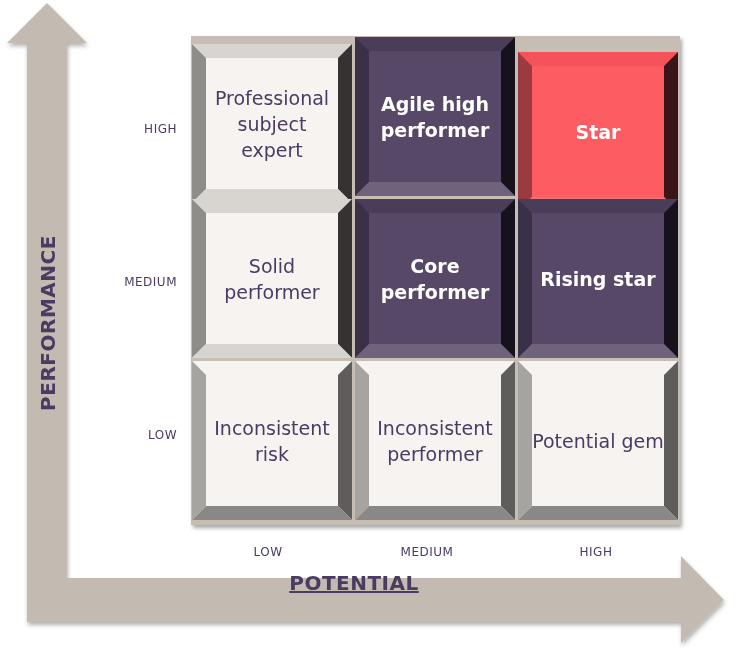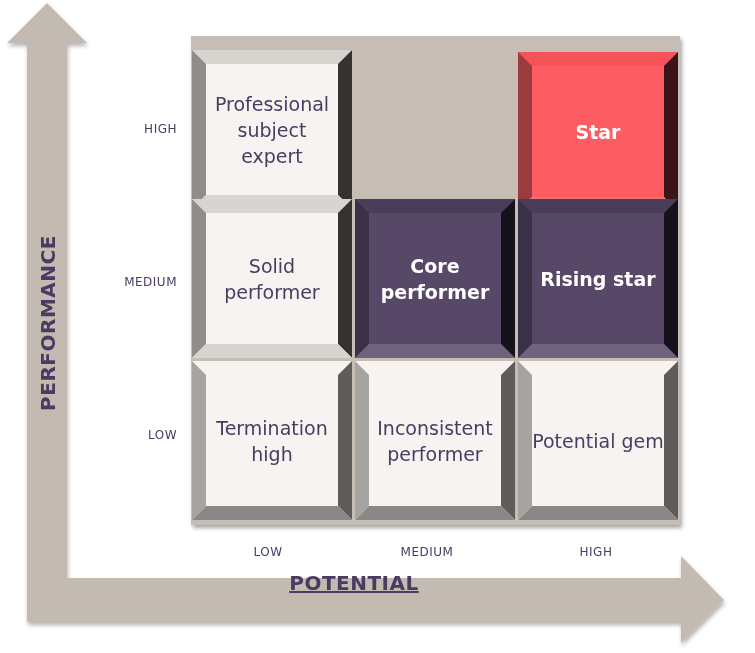--- a/index.html
+++ b/index.html
@@ -35,29 +35,39 @@
 
 <div class="tick y" style="top:129px">HIGH</div>
 <div class="tick y" style="top:282px">MEDIUM</div>
 <div class="tick y" style="top:435px">LOW</div>
 
 <div class="tick x" style="left:268px">LOW</div>
 <div class="tick x" style="left:427px">MEDIUM</div>
 <div class="tick x" style="left:596px">HIGH</div>
 
 <div class="grid" id="grid">
-    <div class="cell light" style="left: 1px; top: 14px;">
+    <div class="cell light" style="left: 1px; top: 8px;">
       <svg class="bevel" viewBox="0 0 160 159" preserveAspectRatio="none">
         <rect x="0" y="0" width="160" height="159" fill="#f6f3f0"></rect>
         <polygon points="0,0 160,0 146,14 14,14" fill="#d8d5d1"></polygon>
         <polygon points="0,0 14,14 14,145 0,159" fill="#8f8d8a"></polygon>
         <polygon points="160,0 160,159 146,145 146,14" fill="#353331"></polygon>
         <polygon points="0,159 14,145 146,145 160,159" fill="#d8d5d1"></polygon>
       </svg>
       <div class="cell-label">Professional subject expert</div>
+    </div>
+    <div class="cell dark" style="left: 164px; top: 1px;">
+      <svg class="bevel" viewBox="0 0 160 159" preserveAspectRatio="none">
+        <rect x="0" y="0" width="160" height="159" fill="#564866"></rect>
+        <polygon points="0,0 160,0 146,14 14,14" fill="#4a3d59"></polygon>
+        <polygon points="0,0 14,14 14,145 0,159" fill="#3a3047"></polygon>
+        <polygon points="160,0 160,159 146,145 146,14" fill="#16121c"></polygon>
+        <polygon points="0,159 14,145 146,145 160,159" fill="#6e627c"></polygon>
+      </svg>
+      <div class="cell-label">Agile high performer</div>
     </div>
     <div class="cell dark" style="left: 327px; top: 16px;">
       <svg class="bevel" viewBox="0 0 160 159" preserveAspectRatio="none">
         <rect x="0" y="0" width="160" height="159" fill="#fd5c63"></rect>
         <polygon points="0,0 160,0 146,14 14,14" fill="#f5525a"></polygon>
         <polygon points="0,0 14,14 14,145 0,159" fill="#9b3b3f"></polygon>
         <polygon points="160,0 160,159 146,145 146,14" fill="#3a1518"></polygon>
         <polygon points="0,159 14,145 146,145 160,159" fill="#e87276"></polygon>
       </svg>
       <div class="cell-label">Star</div>
@@ -93,21 +103,21 @@
       <div class="cell-label">Rising star</div>
     </div>
     <div class="cell light" style="left: 1px; top: 325px;">
       <svg class="bevel" viewBox="0 0 160 159" preserveAspectRatio="none">
         <rect x="0" y="0" width="160" height="159" fill="#f6f3f0"></rect>
         <polygon points="0,0 160,0 146,14 14,14" fill="#f6f3f0"></polygon>
         <polygon points="0,0 14,14 14,145 0,159" fill="#a6a4a1"></polygon>
         <polygon points="160,0 160,159 146,145 146,14" fill="#5f5d5b"></polygon>
         <polygon points="0,159 14,145 146,145 160,159" fill="#8a8886"></polygon>
       </svg>
-      <div class="cell-label">Termination high</div>
+      <div class="cell-label">Inconsistent risk</div>
     </div>
     <div class="cell light" style="left: 164px; top: 325px;">
       <svg class="bevel" viewBox="0 0 160 159" preserveAspectRatio="none">
         <rect x="0" y="0" width="160" height="159" fill="#f6f3f0"></rect>
         <polygon points="0,0 160,0 146,14 14,14" fill="#f6f3f0"></polygon>
         <polygon points="0,0 14,14 14,145 0,159" fill="#a6a4a1"></polygon>
         <polygon points="160,0 160,159 146,145 146,14" fill="#5f5d5b"></polygon>
         <polygon points="0,159 14,145 146,145 160,159" fill="#8a8886"></polygon>
       </svg>
       <div class="cell-label">Inconsistent performer</div>

